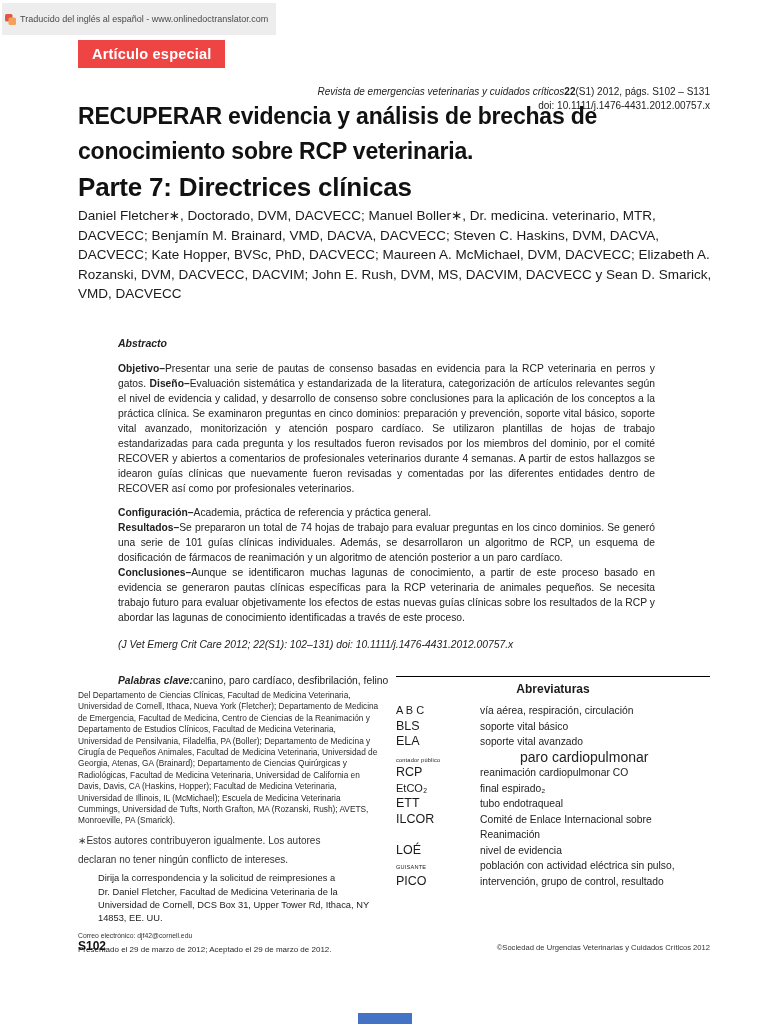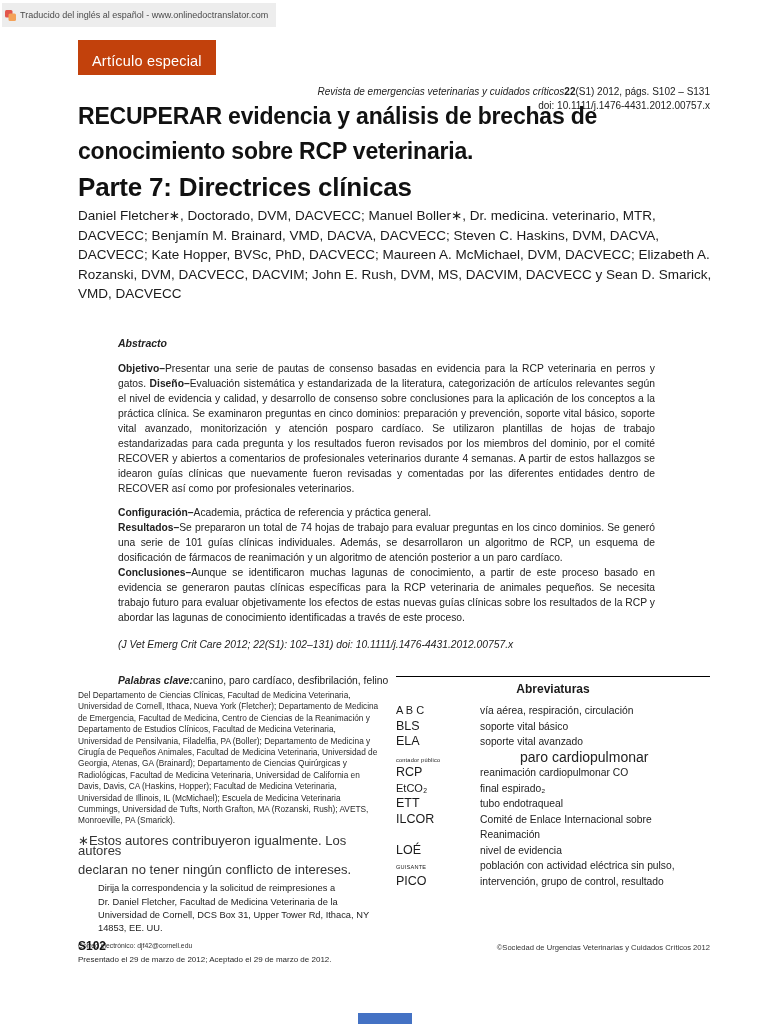--- a/index.html
+++ b/index.html
@@ -1,30 +1,30 @@
 <!DOCTYPE html>
 <html><head>
 <meta charset="utf-8">
 <style>
   html,body{margin:0;padding:0;background:#ffffff;}
   body{width:768px;height:1024px;position:relative;overflow:hidden;
        font-family:"Liberation Sans",sans-serif;color:#1a1a1a;}
   .page{position:absolute;inset:0;background:#ffffff;}
 
   
-  .banner{position:absolute;top:3px;left:2px;height:24px;background:#ededed;
+  .banner{position:absolute;top:3px;left:2px;height:32px;background:#ededed;
           display:flex;align-items:center;gap:4px;padding:0 8px 0 3px;
           font-size:9px;color:#4a4a4a;white-space:nowrap;}
   .banner svg{display:block;}
 
   
   .header{position:absolute;top:40px;left:78px;width:632px;display:flex;
           justify-content:space-between;align-items:flex-start;}
-  .badge{background:#c2410c;color:#ffffff;font-weight:normal;font-size:14.5px;
-         padding:13px 14px 6px 14px;letter-spacing:0.2px;}
+  .badge{background:#ef4444;color:#ffffff;font-weight:bold;font-size:14.5px;
+         padding:6px 14px 6px 14px;letter-spacing:0.2px;}
   .journal{text-align:right;font-size:10px;line-height:14px;color:#222;margin-top:45px;}
   .journal i{font-style:italic;}
   .journal b{font-weight:bold;}
 
   
   .title{position:absolute;top:99px;left:78px;width:620px;font-weight:bold;color:#111;}
   .title .t-line{font-size:23px;line-height:35px;letter-spacing:-0.2px;}
   .title .t-line3{font-size:26px;line-height:36px;}
 
   
@@ -39,21 +39,21 @@
   .abs-p{margin:0;}
   .abs-p.gap-after{margin-bottom:9px;}
   .abs-p b{font-weight:bold;}
   .abs-cite{margin:12px 0 0 0;font-style:italic;text-align:left;}
   .abs-kw{margin:21px 0 8px 0;text-align:left;}
   .abs-kw b{font-weight:bold;font-style:italic;}
 
   
   .affil{position:absolute;top:690px;left:78px;width:303px;}
   .affil-main{font-size:8.3px;line-height:11.4px;margin:0;color:#2a2a2a;}
-  .fn{font-size:13px;line-height:10px;margin:9px 0 0 0;color:#333;}
+  .fn{font-size:10px;line-height:10px;margin:9px 0 0 0;color:#333;}
   .corr{font-size:9.3px;line-height:13px;margin:7px 0 0 8px;color:#222;padding-left:12px;}
   .email{font-size:6.8px;line-height:9px;margin:6px 0 0 0;color:#333;}
   .dates{font-size:8px;line-height:10px;margin:5px 0 0 0;color:#2a2a2a;}
 
   .abbrev{position:absolute;top:676px;left:396px;width:314px;}
   .abbrev-rule{border-top:1.5px solid #000;}
   .abbrev-heading{font-weight:bold;font-size:12px;text-align:center;
                   padding:5px 0 7px 0;}
   .abbr-row{display:grid;grid-template-columns:84px 1fr;align-items:baseline;
             min-height:15.5px;}

